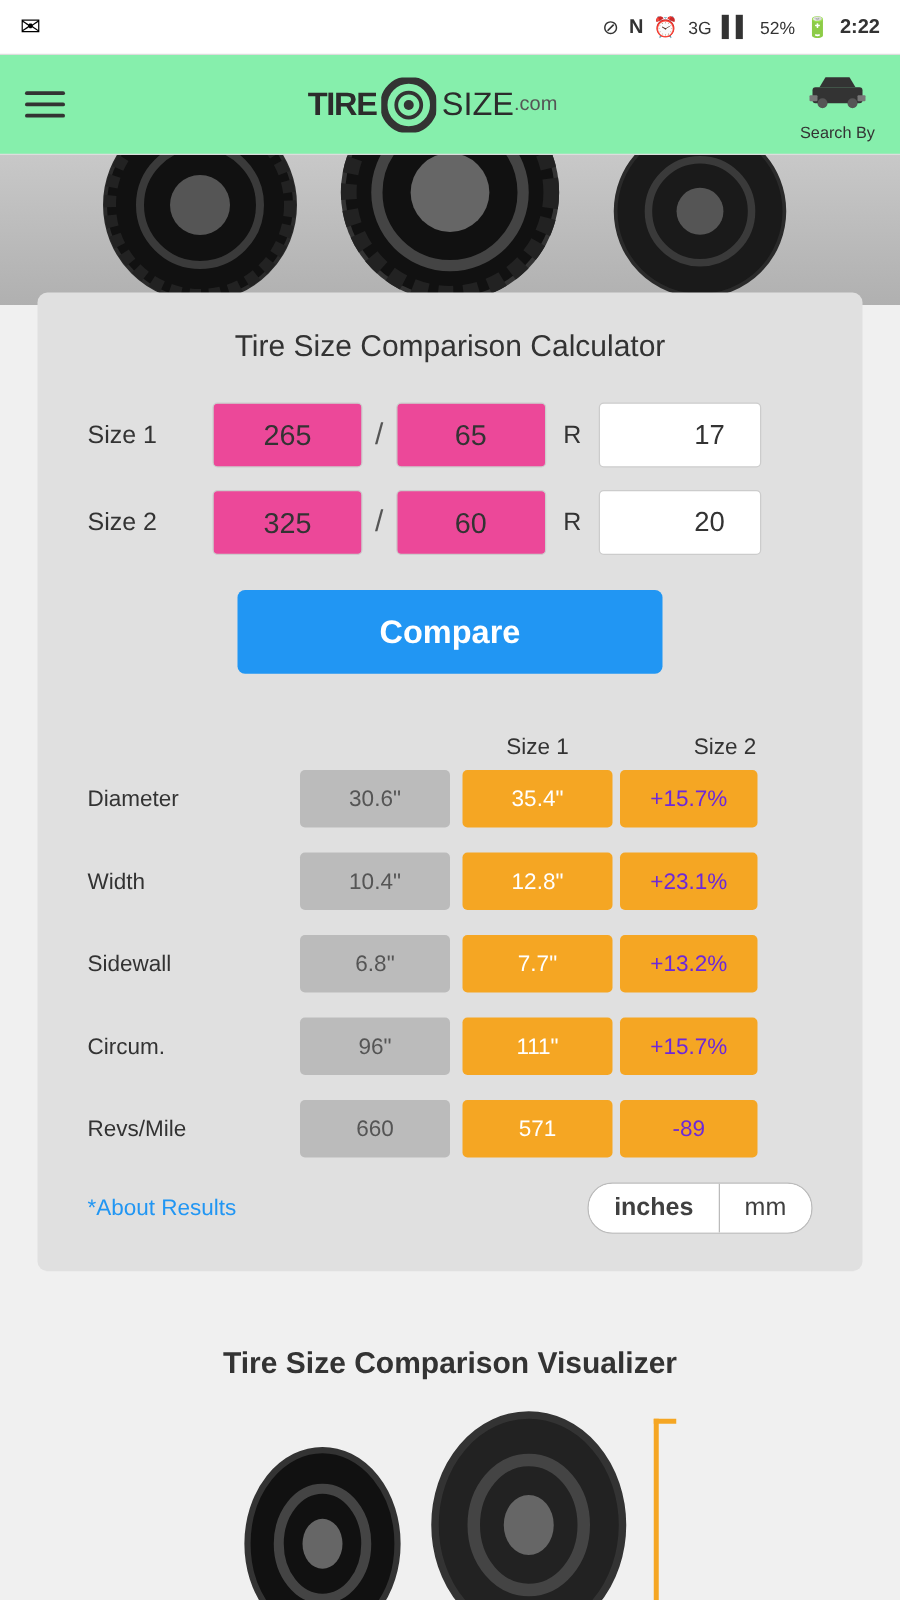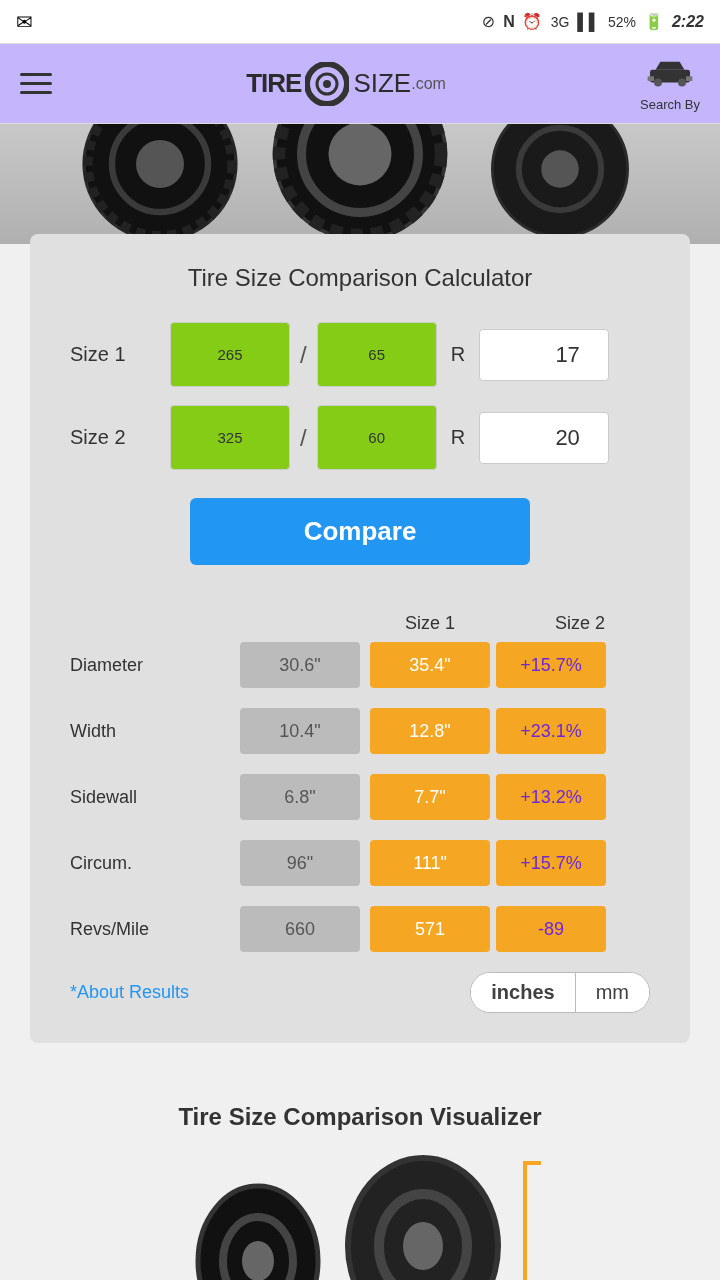--- a/index.html
+++ b/index.html
@@ -28,21 +28,21 @@
     .status-icons {
       display: flex;
       align-items: center;
       gap: 8px;
       font-size: 13px;
       color: #333;
     }
 
     
     .top-nav {
-      background: #c4b5fd;
+      background: #86efac;
       height: 80px;
       display: flex;
       align-items: center;
       justify-content: space-between;
       padding: 0 20px;
       border-bottom: 1px solid #ddd;
     }
     .hamburger {
       display: flex;
       flex-direction: column;
@@ -116,24 +116,24 @@
       gap: 10px;
     }
     .size-label {
       font-size: 20px;
       color: #333;
       width: 90px;
       flex-shrink: 0;
     }
     .size-input {
       width: 120px;
-      height: 65px;
+      height: 52px;
       border: 1px solid #ccc;
-      background: #84cc16;
-      font-size: 15px;
+      background: #ec4899;
+      font-size: 23px;
       text-align: center;
       border-radius: 4px;
       color: #333;
     }
     .divider-slash {
       font-size: 24px;
       color: #555;
       flex-shrink: 0;
     }
     .r-label {
@@ -320,21 +320,21 @@
     <span style="font-size:20px;">✉</span>
   </div>
   <div class="status-icons">
     <span style="font-size:16px;">⊘</span>
     <span style="font-size:16px; font-weight:bold;">N</span>
     <span style="font-size:16px;">⏰</span>
     <span style="font-size:14px;">3G</span>
     <span style="font-size:16px;">▌▌</span>
     <span style="font-size:14px;">52%</span>
     <span style="font-size:16px;">🔋</span>
-    <span style="font-size:16px; font-weight:bold;font-style:italic;">2:22</span>
+    <span style="font-size:16px; font-weight:bold;">2:22</span>
   </div>
 </div>
 
 <div class="top-nav">
   <div class="hamburger">
     <span></span>
     <span></span>
     <span></span>
   </div>
 

